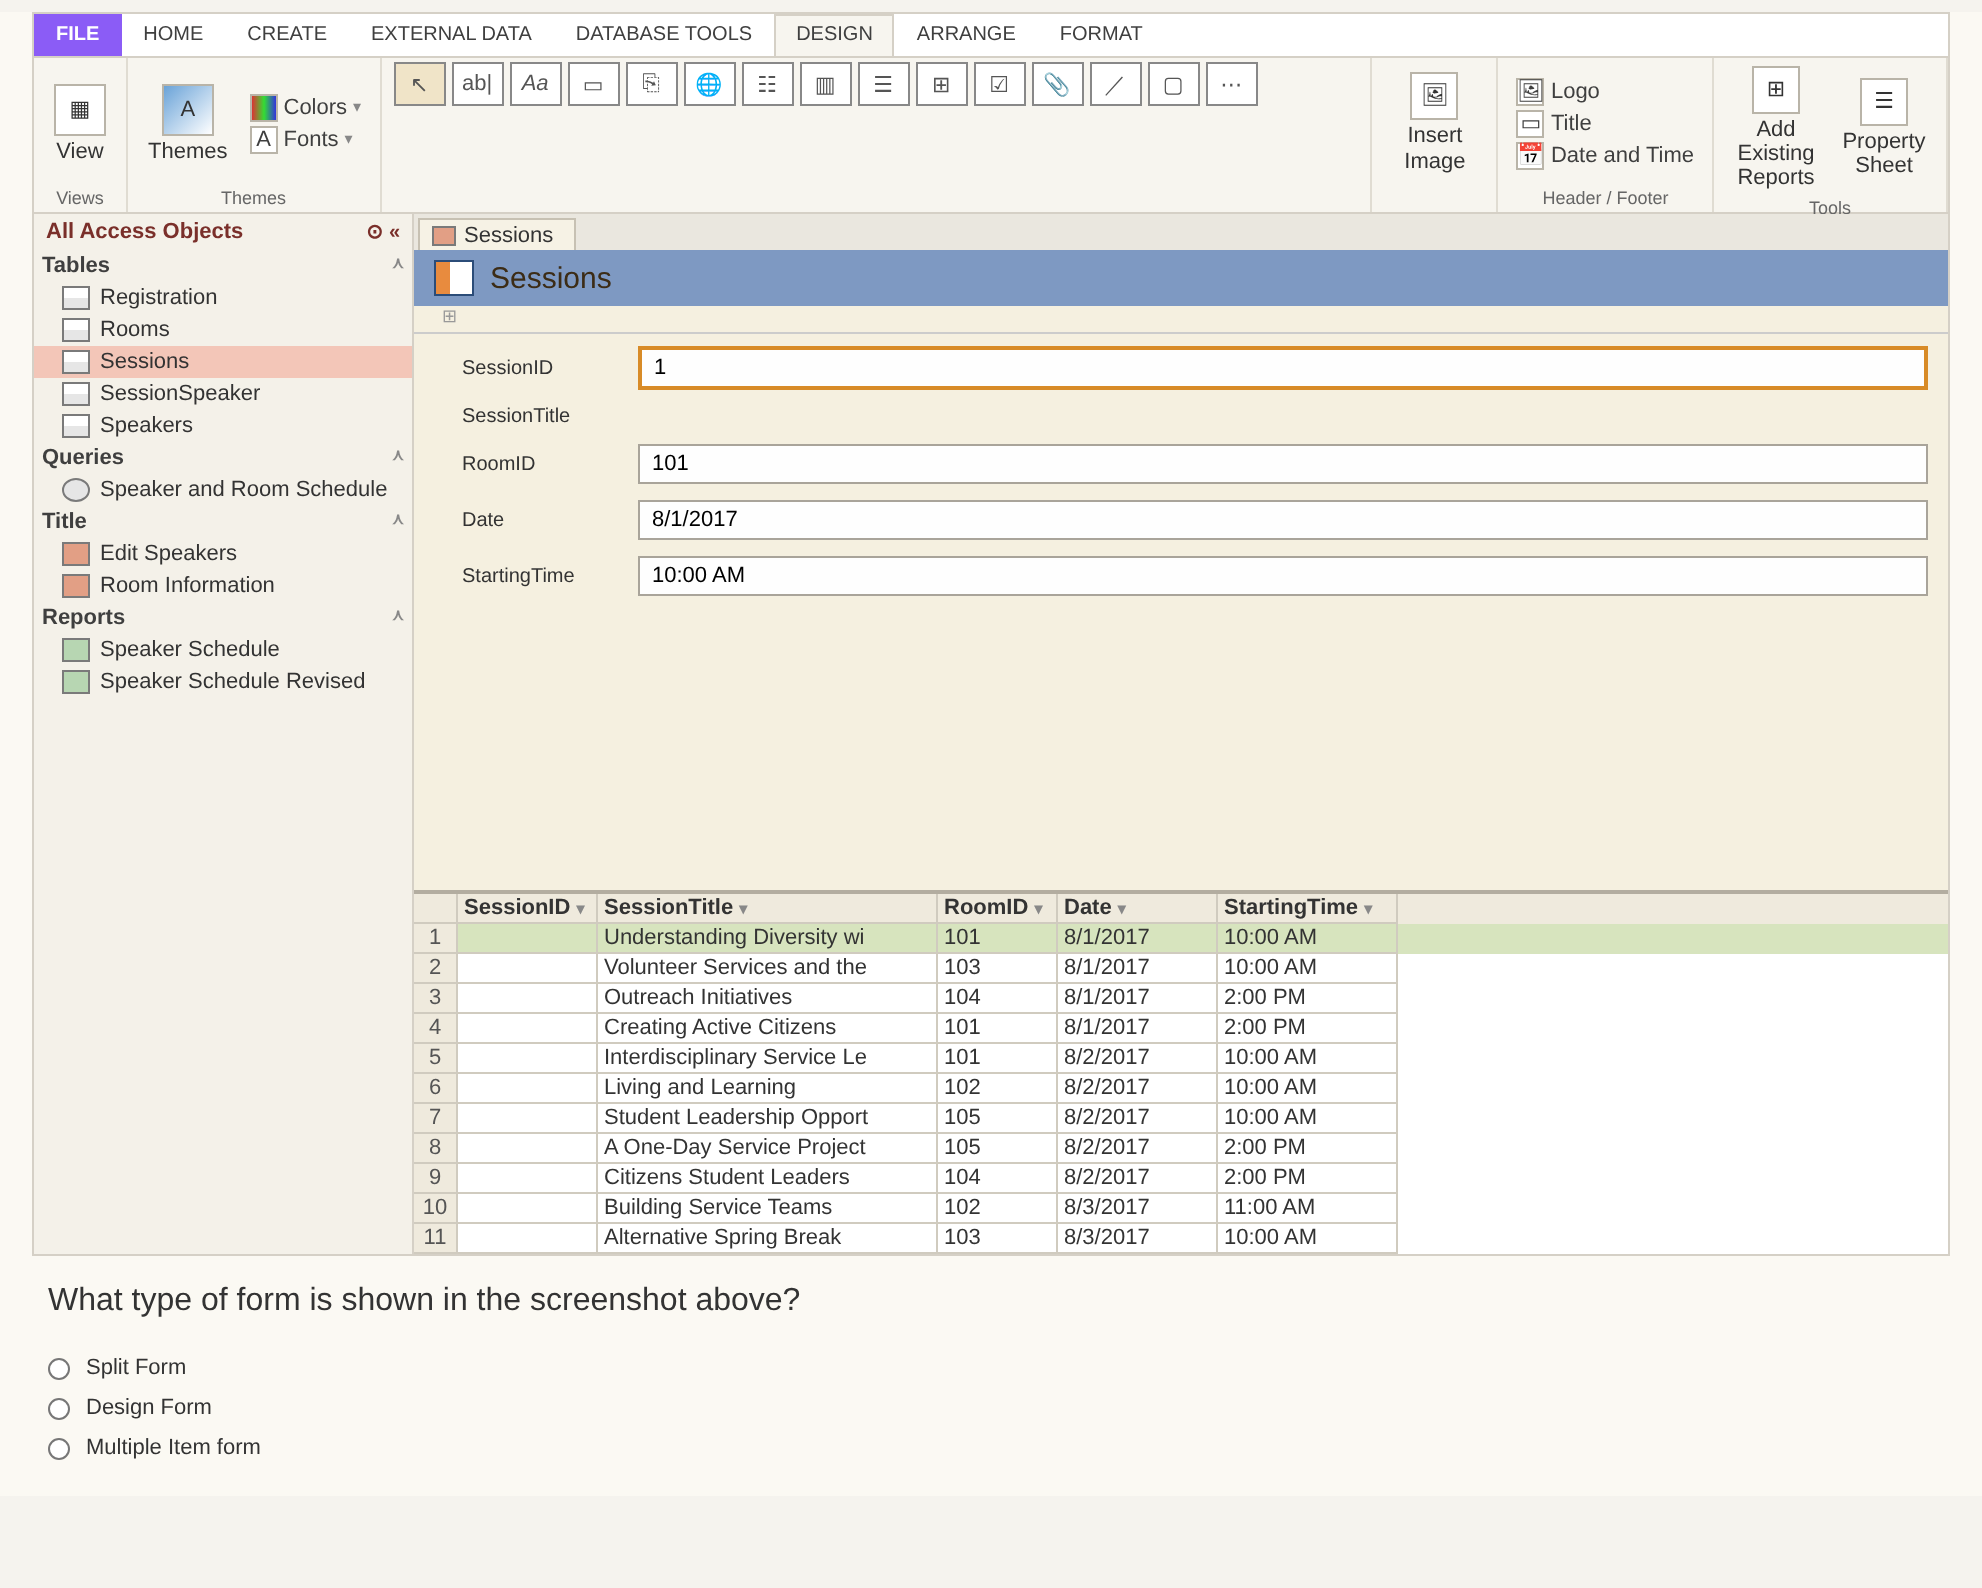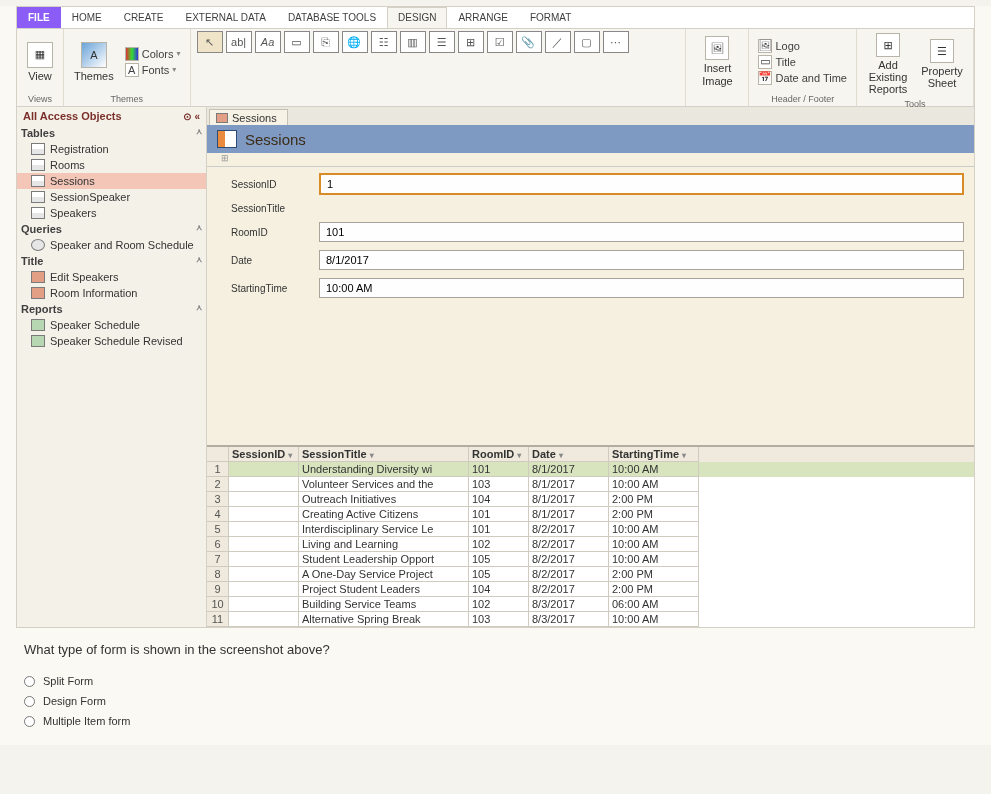--- a/index.html
+++ b/index.html
@@ -55,21 +55,21 @@
   .field-input.focused { border: 2px solid #d88b27; outline: none; }
   
   .datasheet { border-top: 2px solid #b3ada0; background: #fff; display: flex; flex-direction: column; max-height: 182px;}
   .ds-head, .ds-row { display: grid; grid-template-columns: 22px 70px 170px 60px 80px 90px; font-size: 10px; }
   .ds-head > div, .ds-row > div { border-right: 1px solid #d0cbbf; border-bottom: 1px solid #d0cbbf; padding: 1px 3px; white-space:nowrap; overflow:hidden; text-overflow:clip;}
   .ds-head { background: #efeadd; font-weight: bold; position:sticky; top:0;}
   .ds-row > div:first-child, .ds-head > div:first-child { background: #efeadd; text-align:center; color:#555;}
   .ds-row.sel { background: #d7e4be; }
   
   .question-body { padding: 14px 24px; background:#fbf9f3;}
-  .question-text { font-size: 13px; margin-bottom: 14px; color:#333;}
+  .question-text { font-size: 16px; margin-bottom: 14px; color:#333;}
   .option { display: flex; align-items: center; gap: 8px; padding: 4px 0; font-size: 11px; }
   .radio { width: 11px; height: 11px; border: 1px solid #777; border-radius: 50%; background:#fff;}
   .sort-arrow{font-size:8px; color:#888;}
   .themes-col{display:flex; flex-direction:column; gap:0;}
   .controls-group{flex:1;}
   .controls-row{display:flex; gap:3px; align-items:center; flex-wrap:wrap;}
 </style>
 </head>
 <body>
 
@@ -365,32 +365,32 @@
                   <div>8</div>
                   <div></div>
                   <div>A One-Day Service Project</div>
                   <div>105</div>
                   <div>8/2/2017</div>
                   <div>2:00 PM</div>
                 </div>
                 <div class="ds-row">
                   <div>9</div>
                   <div></div>
-                  <div>Project Student Leaders</div>
+                  <div>Citizens Student Leaders</div>
                   <div>104</div>
                   <div>8/2/2017</div>
                   <div>2:00 PM</div>
                 </div>
                 <div class="ds-row">
                   <div>10</div>
                   <div></div>
                   <div>Building Service Teams</div>
                   <div>102</div>
                   <div>8/3/2017</div>
-                  <div>06:00 AM</div>
+                  <div>11:00 AM</div>
                 </div>
                 <div class="ds-row">
                   <div>11</div>
                   <div></div>
                   <div>Alternative Spring Break</div>
                   <div>103</div>
                   <div>8/3/2017</div>
                   <div>10:00 AM</div>
                 </div>
               </div>

